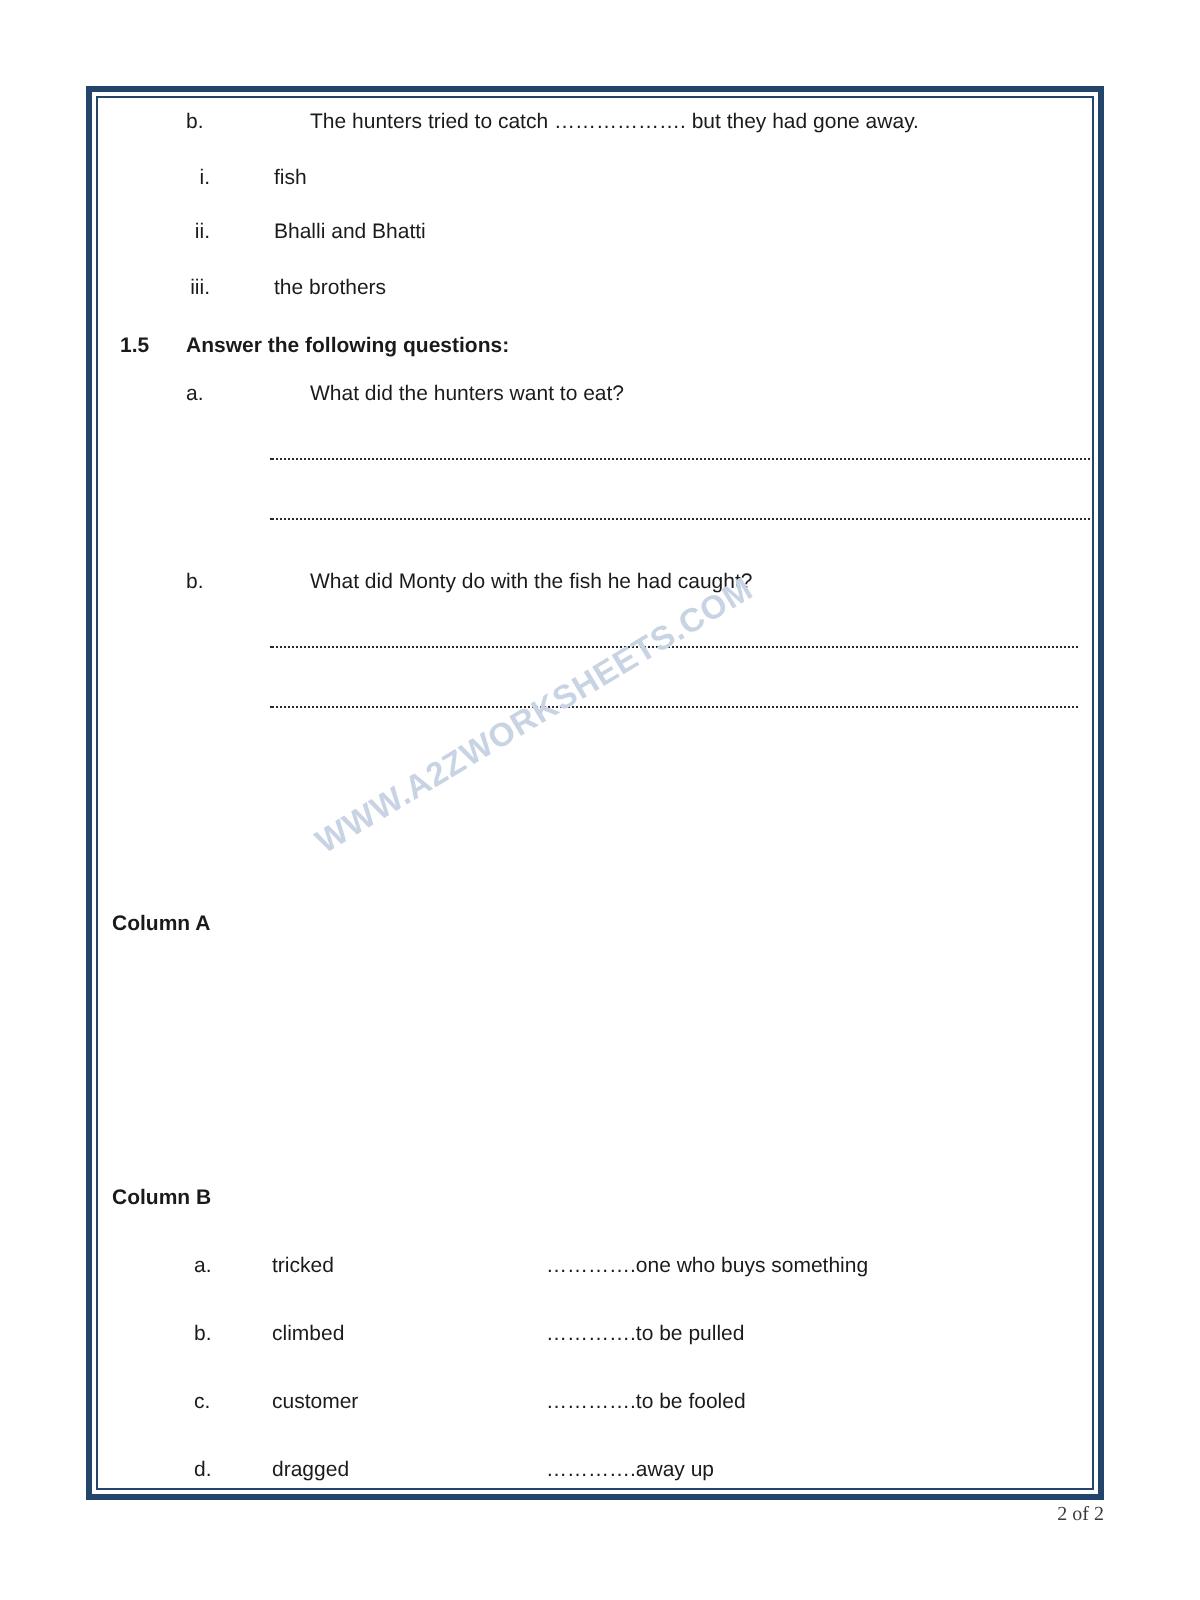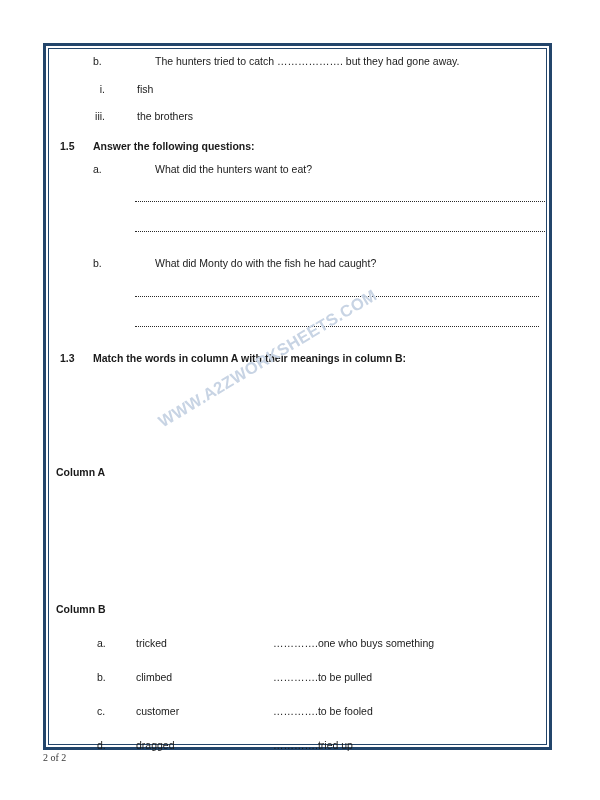--- a/index.html
+++ b/index.html
@@ -165,21 +165,21 @@
     width: 80px;
     flex: 0 0 80px;
   }
 
   
   #footer {
     position: absolute;
     left: 43px;
     top: 752px;
     width: 509px;
-    text-align: left;
+    text-align: right;
     font-family: "Liberation Serif", serif;
     font-size: 10px;
     color: #3a3a3a;
   }
 </style>
 </head>
 <body>
 
 <div id="page-frame">
   <div id="page-frame-inner"></div>
@@ -189,20 +189,24 @@
     <div class="row item-row">
       <span class="item-letter">b.</span>
       <span class="item-text">The hunters tried to catch ………………. but they had gone away.</span>
     </div>
 
     <div class="row roman-row">
       <span class="roman-num">i.</span>
       <span class="roman-text">fish</span>
     </div>
     <div class="row roman-row">
+      <span class="roman-num">ii.</span>
+      <span class="roman-text">Bhalli and Bhatti</span>
+    </div>
+    <div class="row roman-row">
       <span class="roman-num">iii.</span>
       <span class="roman-text">the brothers</span>
     </div>
 
     <div class="row section-row">
       <span class="sec-num">1.5</span>
       <span class="sec-title">Answer the following questions:</span>
     </div>
 
     <div class="row item-row" style="margin-top:11px">
@@ -212,24 +216,20 @@
     <div class="dots-line dots-1" style="margin-top:24px"></div>
     <div class="dots-line dots-1" style="margin-top:28px"></div>
 
     <div class="row item-row" style="margin-top:25px">
       <span class="item-letter">b.</span>
       <span class="item-text">What did Monty do with the fish he had caught?</span>
     </div>
     <div class="dots-line dots-2" style="margin-top:25px"></div>
     <div class="dots-line dots-2" style="margin-top:28px"></div>
 
-    <div class="row section-row" style="margin-top:25px">
-      <span class="sec-num">1.3</span>
-      <span class="sec-title">Match the words in column A with their meanings in column B:</span>
-    </div>
 
     <div class="match-head">
       <span class="head-pad"></span>
       <span class="col-a">Column A</span>
       <span class="col-b">Column B</span>
     </div>
 
     <div class="match-row">
       <span class="col-letter">a.</span>
       <span class="col-a">tricked</span>
@@ -241,21 +241,21 @@
       <span class="col-b">………….to be pulled</span>
     </div>
     <div class="match-row">
       <span class="col-letter">c.</span>
       <span class="col-a">customer</span>
       <span class="col-b">………….to be fooled</span>
     </div>
     <div class="match-row">
       <span class="col-letter">d.</span>
       <span class="col-a">dragged</span>
-      <span class="col-b">………….tried up</span>
+      <span class="col-b">………….away up</span>
     </div>
 
   </div>
 </div>
 
 <div id="watermark">WWW.A2ZWORKSHEETS.COM</div>
 
 <div id="footer">2 of 2</div>
 
 </body></html>

